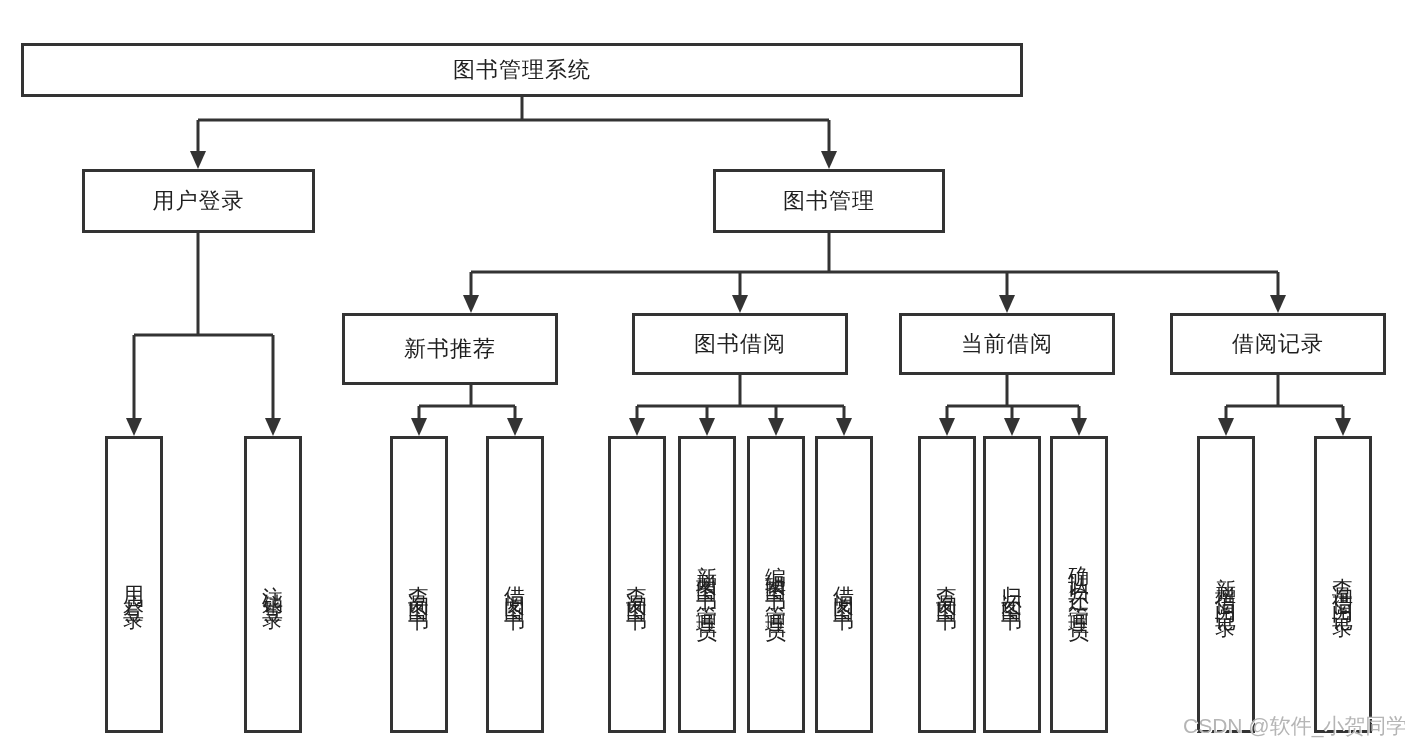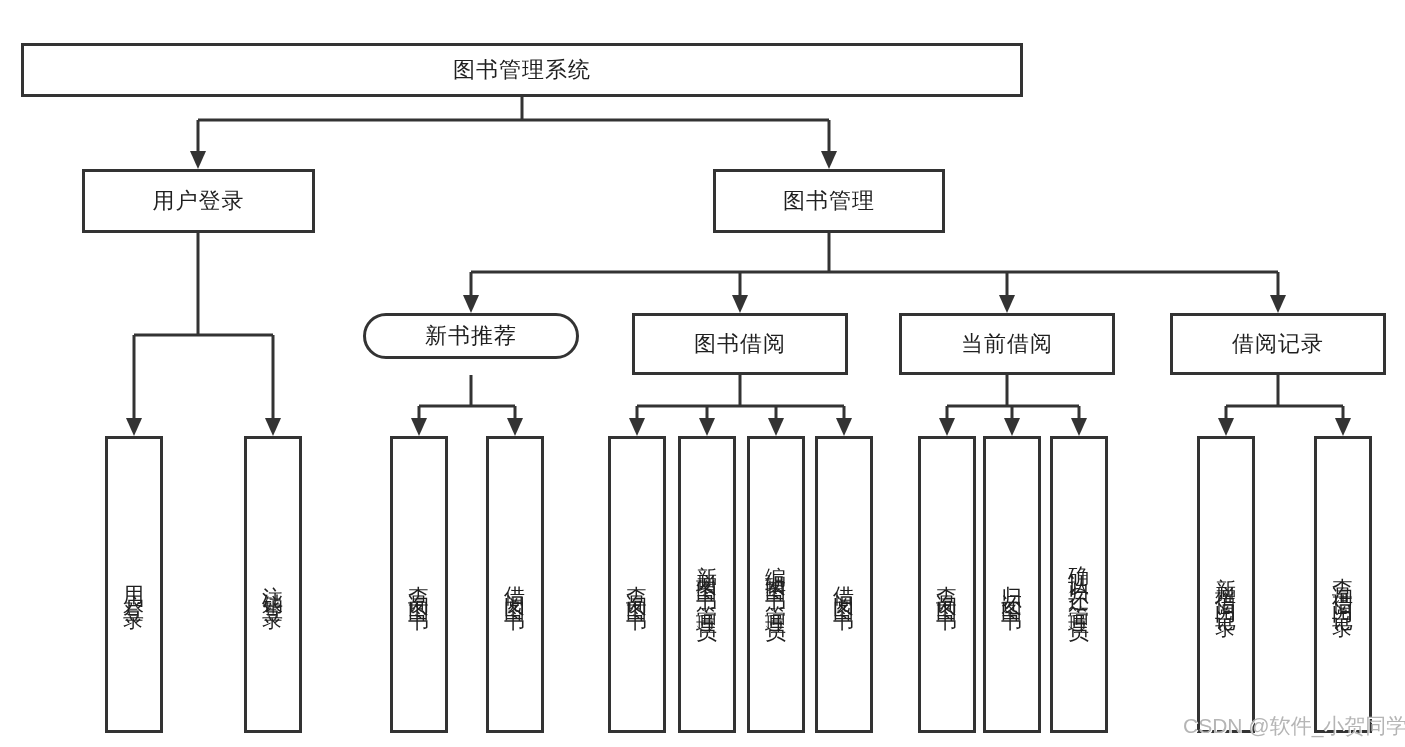--- a/index.html
+++ b/index.html
@@ -104,21 +104,21 @@
     <polygon class="arrow" points="1218,418 1234,418 1226,436"></polygon>
     <line class="edge" x1="1343" y1="406" x2="1343" y2="423"></line>
     <polygon class="arrow" points="1335,418 1351,418 1343,436"></polygon>
   </svg>
 
   <div class="node" style="left:21px;top:14px;width:1002px;height:54px;margin-top:29px;">图书管理系统</div>
 
   <div class="node" style="left:82px;top:169px;width:233px;height:64px;">用户登录</div>
   <div class="node" style="left:713px;top:169px;width:232px;height:64px;text-align:right;">图书管理</div>
 
-  <div class="node" style="left:363px;top:313px;width:216px;height:46px;border-radius:25px;">新书推荐</div>
+  <div class="node" style="left:342px;top:313px;width:216px;height:72px;">新书推荐</div>
   <div class="node" style="left:899px;top:313px;width:216px;height:62px;">当前借阅</div>
   <div class="node" style="left:632px;top:313px;width:216px;height:62px;">图书借阅</div>
   <div class="node" style="left:1170px;top:313px;width:216px;height:62px;">借阅记录</div>
 
   <div class="leaf" style="left:105px;">用户登录</div>
   <div class="leaf" style="left:244px;">注销登录</div>
 
   <div class="leaf" style="left:390px;">查询图书</div>
   <div class="leaf" style="left:486px;">借阅图书</div>
 

